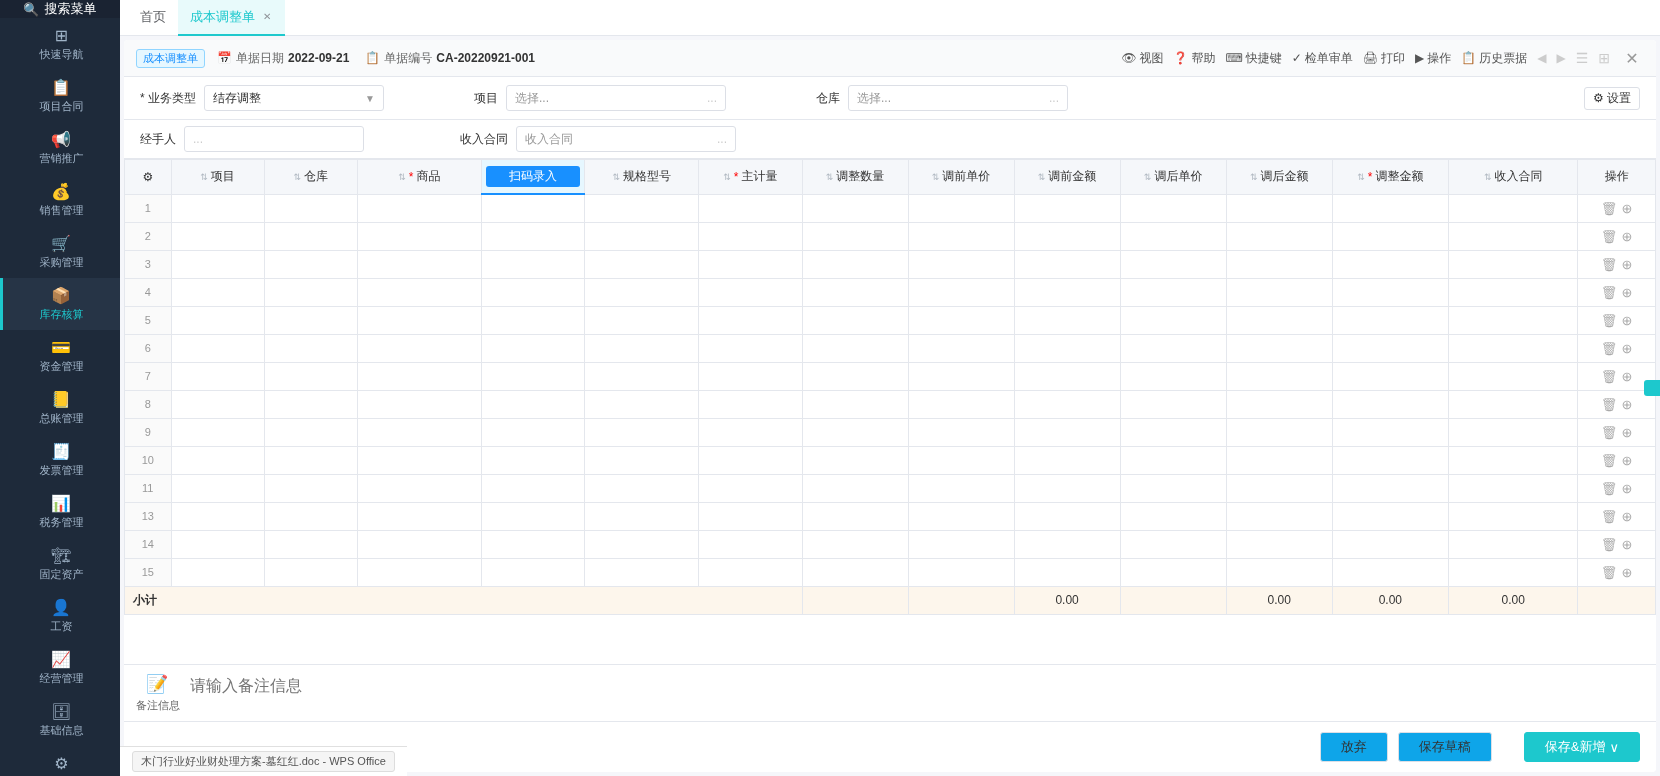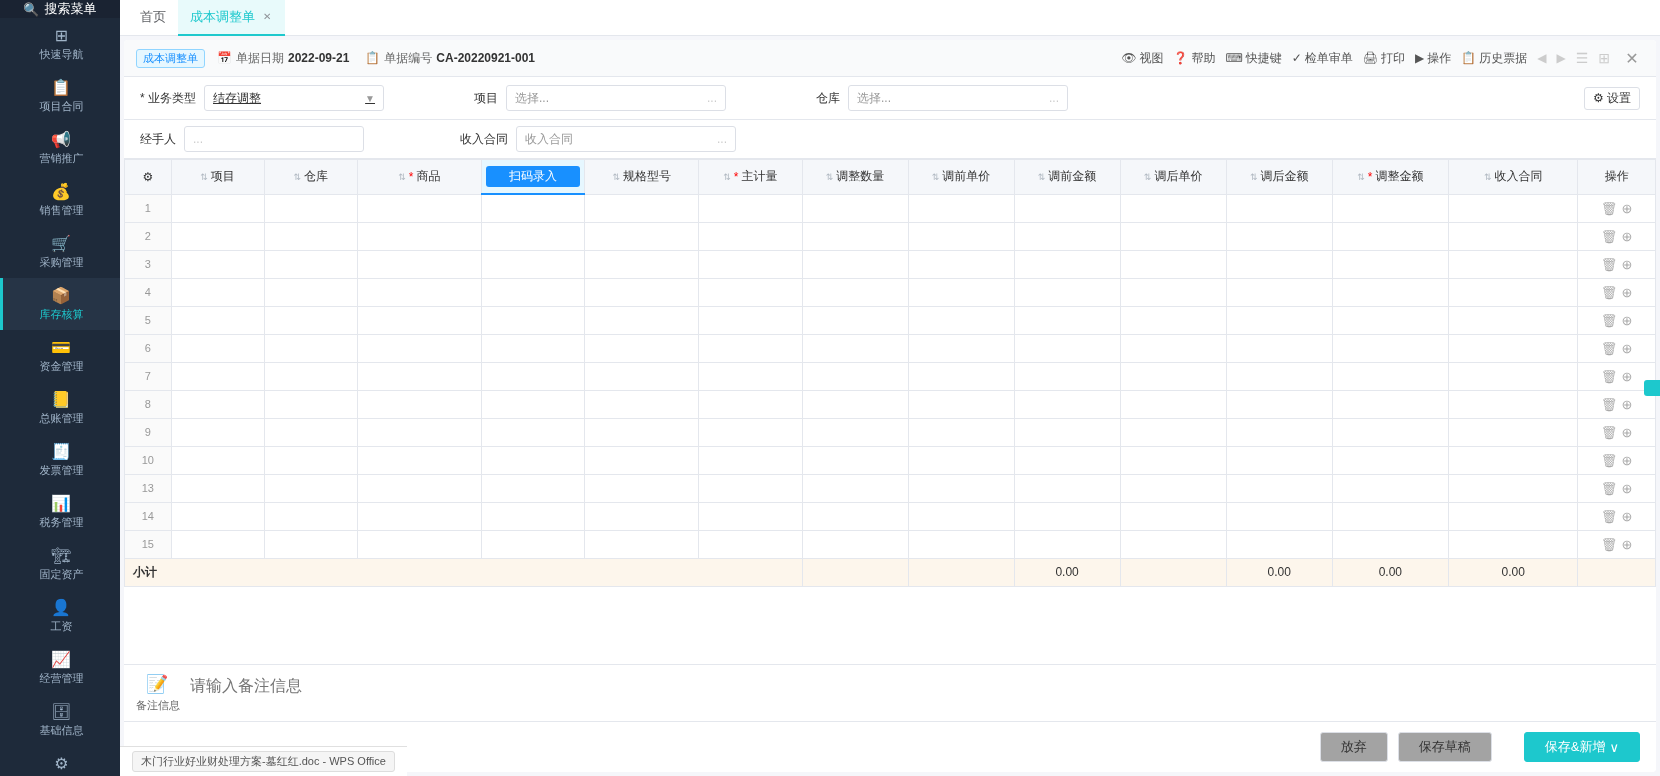--- a/index.html
+++ b/index.html
@@ -178,21 +178,21 @@
       border-radius: 3px;
       padding: 3px 8px;
       font-size: 12px;
       color: #333;
       background: #fff;
       min-width: 120px;
       height: 26px;
       display: flex;
       align-items: center;
     }
-    .field-input-wide { min-width: 200px; text-decoration: underline; }
+    .field-input-wide { min-width: 200px; }
     .field-input .dropdown-arrow { margin-left: auto; color: #999; font-size: 10px; }
 
     .form-fields-row2 {
       display: flex;
       align-items: center;
       padding: 6px 16px;
       gap: 16px;
       border-bottom: 1px solid #e4e7ed;
     }
 
@@ -276,21 +276,21 @@
       border-top: 1px solid #e4e7ed;
       background: #fff;
       gap: 10px;
     }
     .btn {
       padding: 5px 20px;
       border-radius: 3px;
       border: 1px solid #dcdfe6;
       font-size: 13px;
       cursor: pointer;
-      background: #a3a3a3;
+      background: #0ea5e9;
       color: #333;
     }
     .btn-primary {
       background: #1dc8cd;
       color: #fff;
       border-color: #1dc8cd;
       display: flex;
       align-items: center;
       gap: 4px;
       margin-left: 22px;
@@ -828,20 +828,42 @@
               <td></td>
               <td></td>
               <td>
       <div class="action-cell">
         <span class="action-icon">🗑</span>
         <span class="action-icon">⊕</span>
       </div>
     </td>
             </tr>
             <tr>
+              <td class="row-num-cell" style="color:#999;font-size:11px;">11</td>
+              <td></td>
+              <td></td>
+              <td></td>
+              <td></td>
+              <td></td>
+              <td></td>
+              <td></td>
+              <td></td>
+              <td></td>
+              <td></td>
+              <td></td>
+              <td></td>
+              <td></td>
+              <td>
+      <div class="action-cell">
+        <span class="action-icon">🗑</span>
+        <span class="action-icon">⊕</span>
+      </div>
+    </td>
+            </tr>
+            <tr>
               <td class="row-num-cell" style="color:#999;font-size:11px;">13</td>
               <td></td>
               <td></td>
               <td></td>
               <td></td>
               <td></td>
               <td></td>
               <td></td>
               <td></td>
               <td></td>

